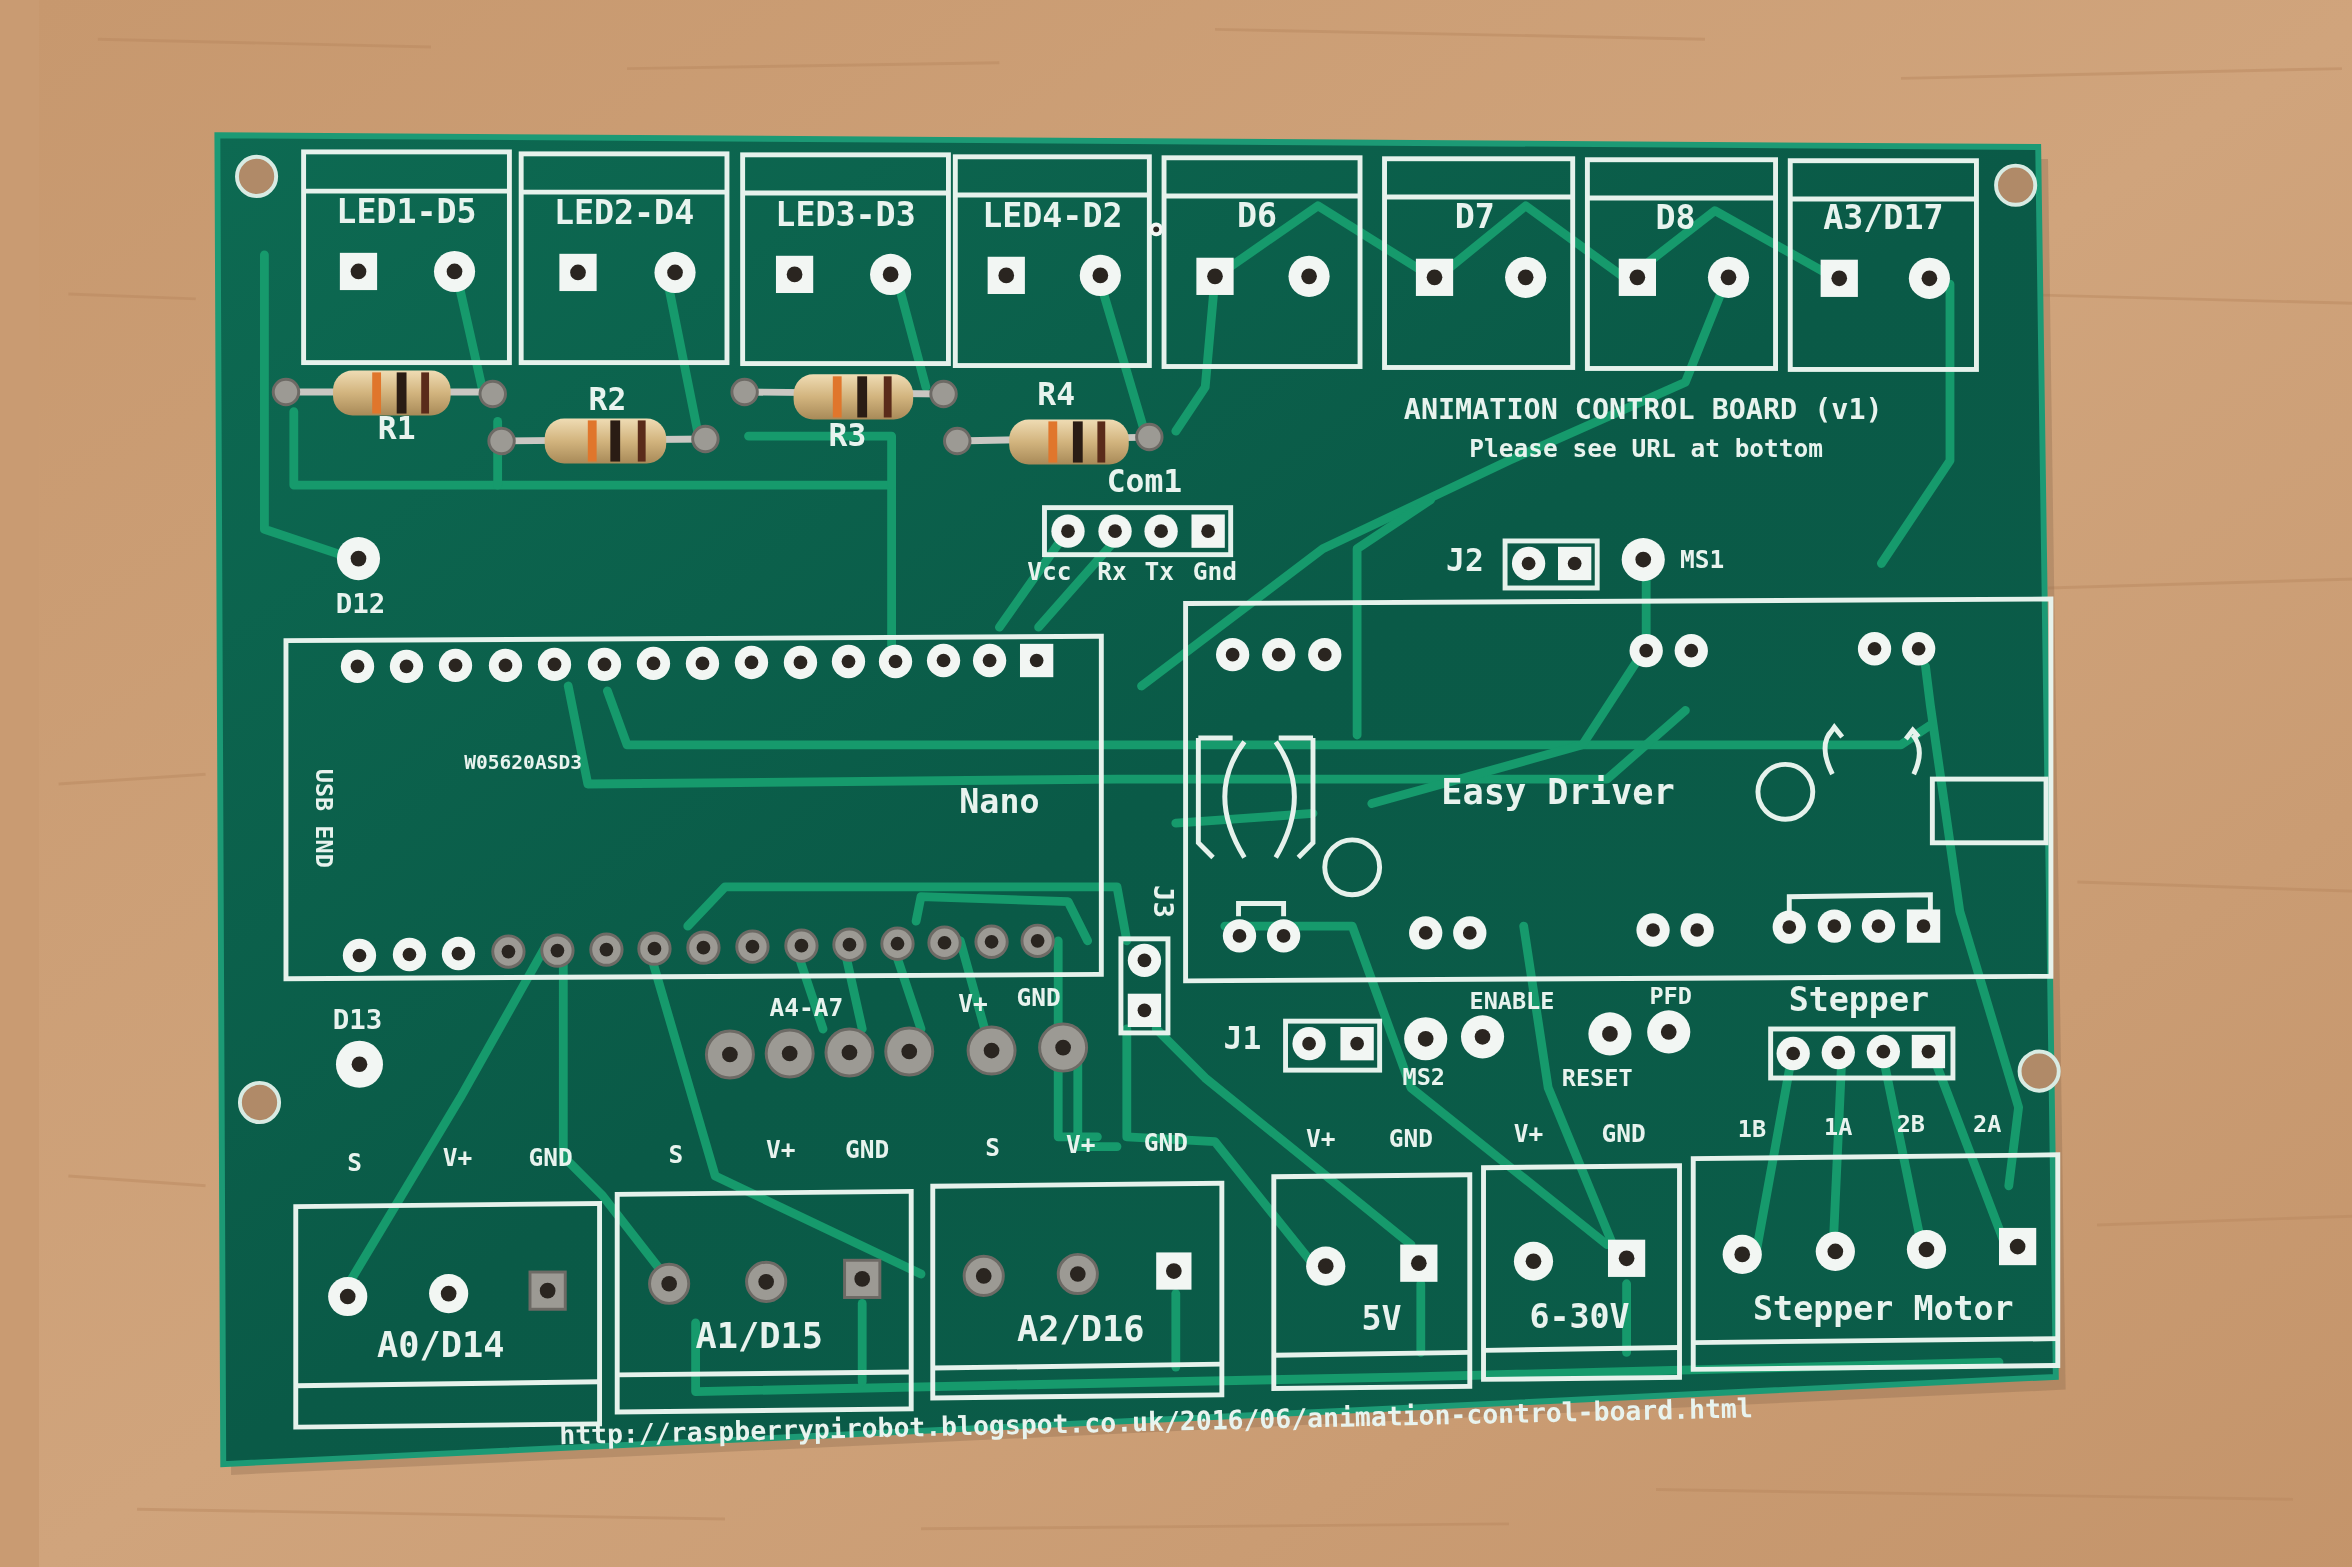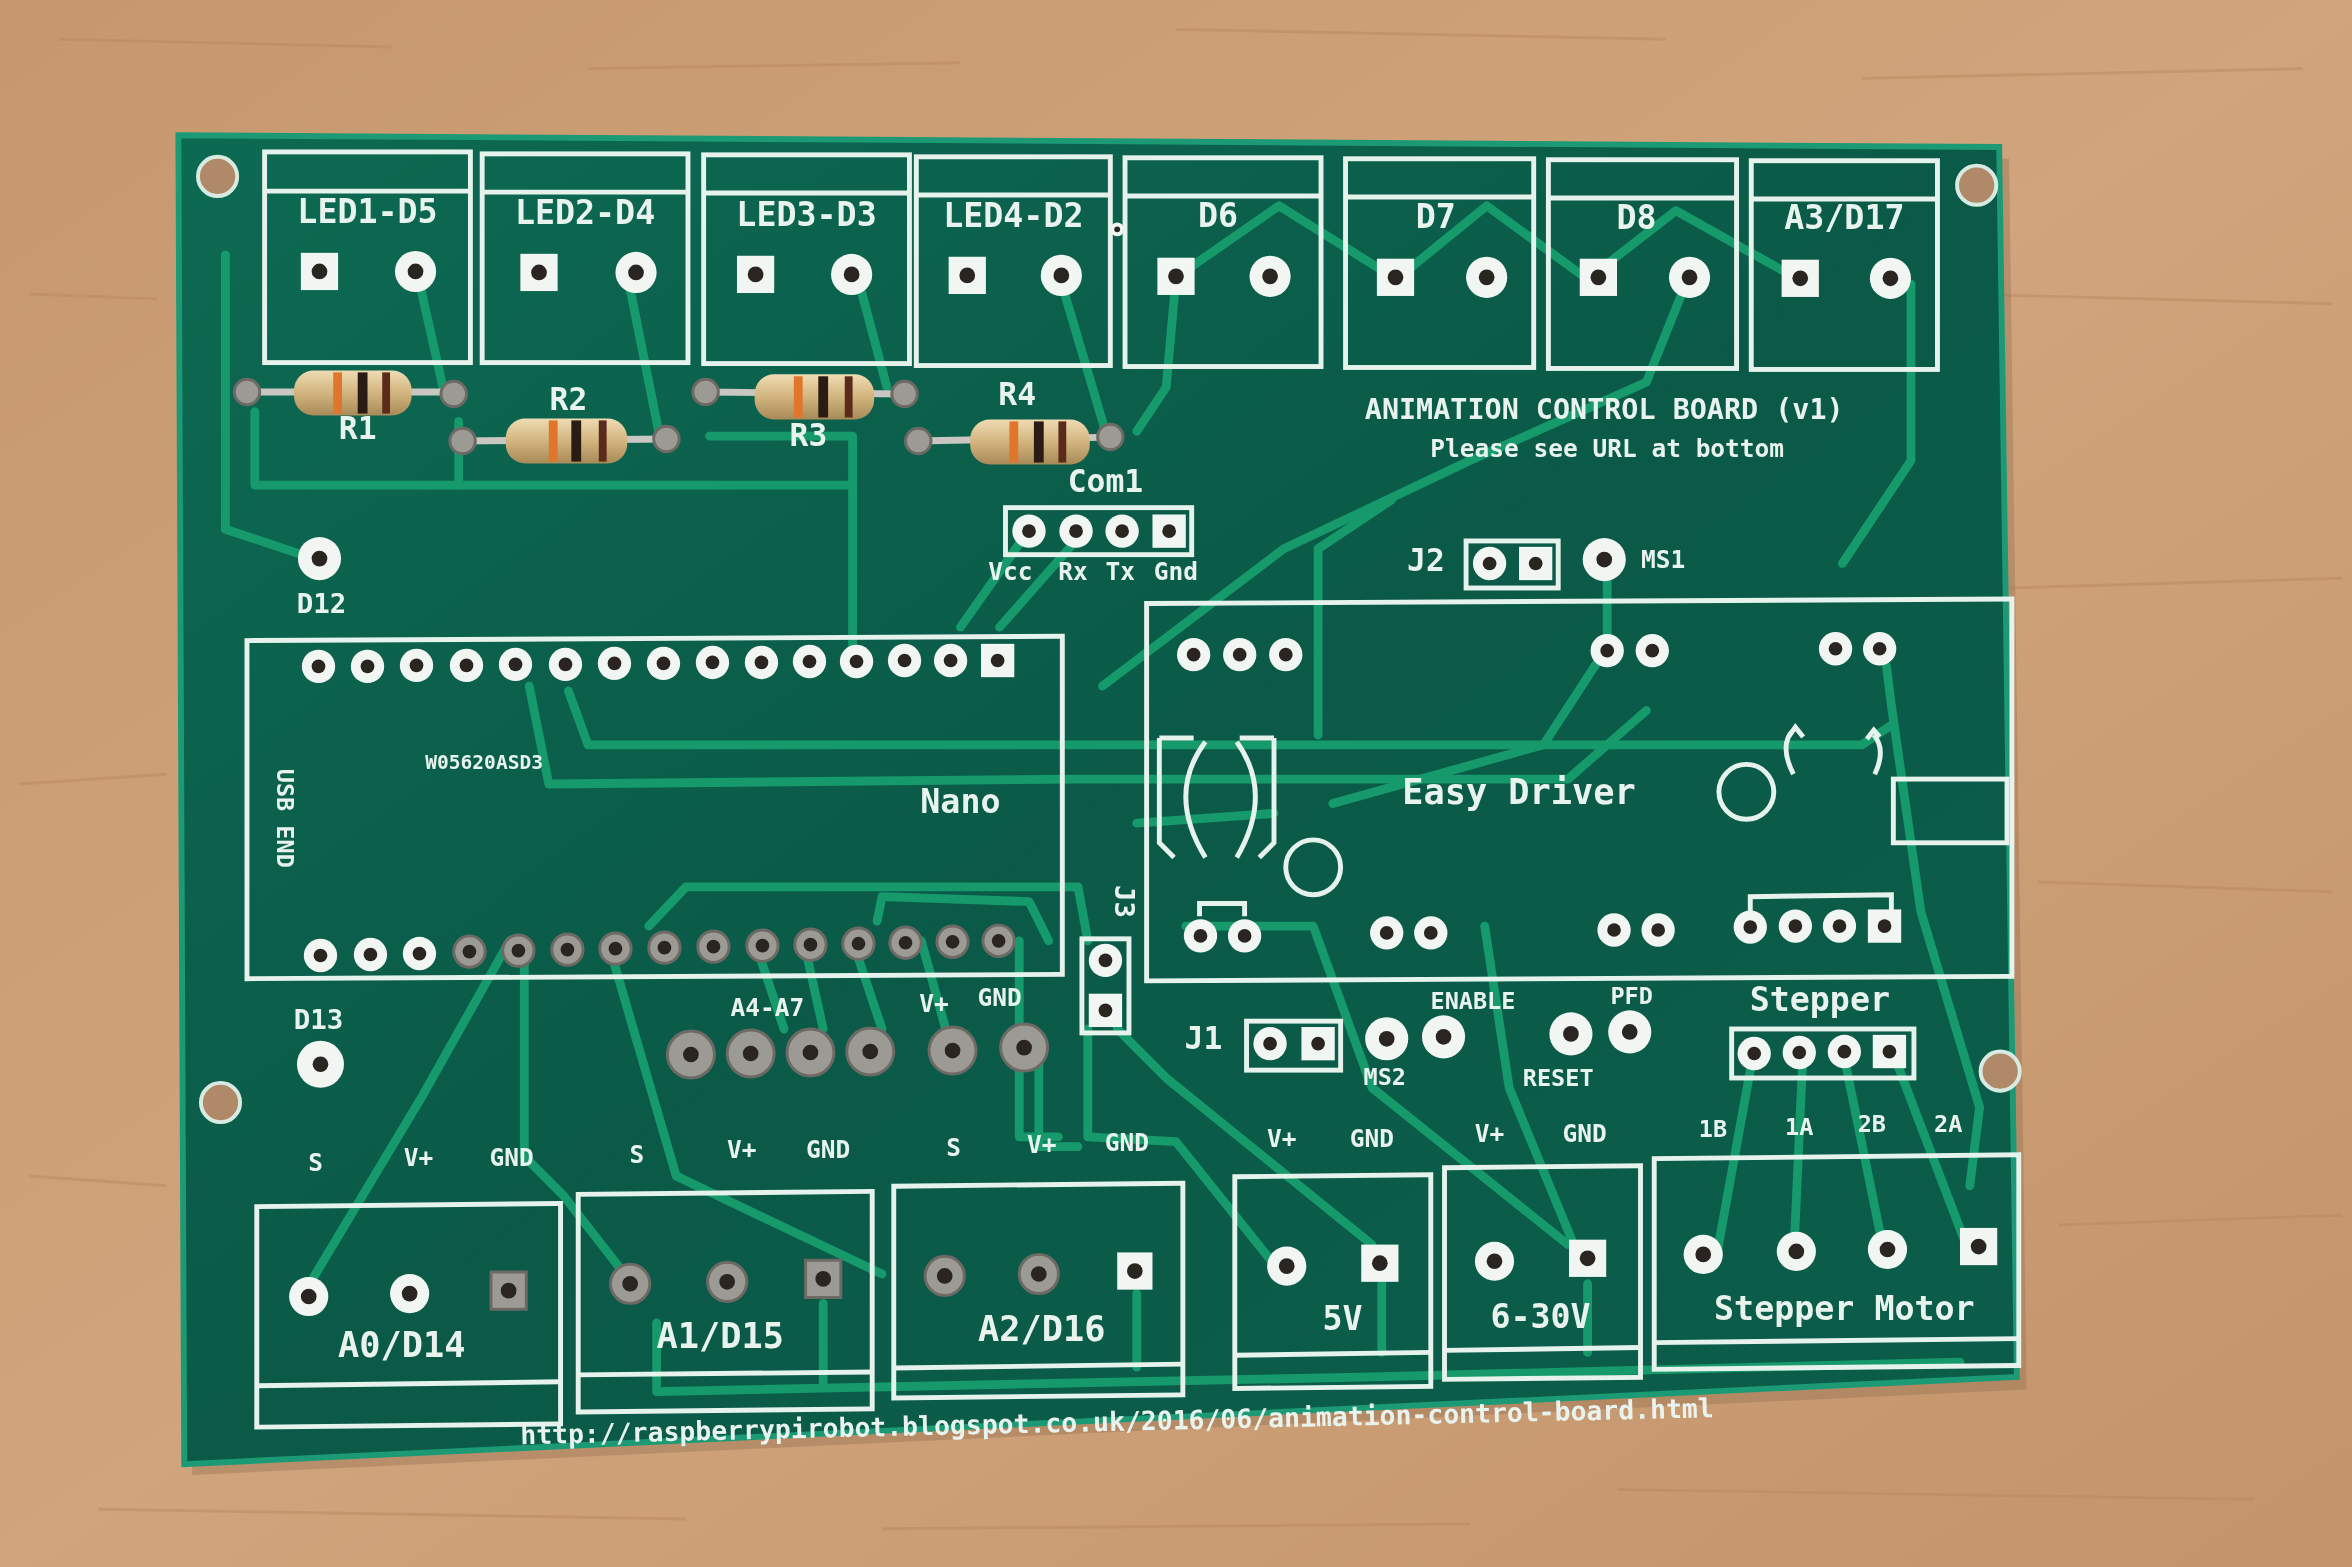--- a/index.html
+++ b/index.html
@@ -1,17 +1,17 @@
 <!DOCTYPE html>
 <html><head>
 <meta charset="utf-8">
 <style>
   html,body{margin:0;padding:0;}
   body{width:2352px;height:1567px;overflow:hidden;background:#c99b72;}
-  #scene{position:absolute;left:0;top:0;width:1896px;height:1567px;}
+  #scene{position:absolute;left:0;top:0;width:1896px;height:1567px;padding-left:39px;}
   svg{display:block;}
   .silk{fill:#e8f3ee;font-family:"DejaVu Sans Mono","Liberation Mono",monospace;font-weight:bold;}
   .silk-line{fill:none;stroke:#e6f2ec;stroke-width:5;}
   .trace{fill:none;stroke:#169a6c;stroke-width:9;stroke-linejoin:round;stroke-linecap:round;}
   .pad{fill:#f2f6f3;}
   .drill{fill:#2a2520;}
   .hole{fill:#b08a68;stroke:#d8ebe3;stroke-width:4;}
   .tin{fill:#9c9a94;stroke:#6d6a65;stroke-width:3;}
 </style>
 </head>

